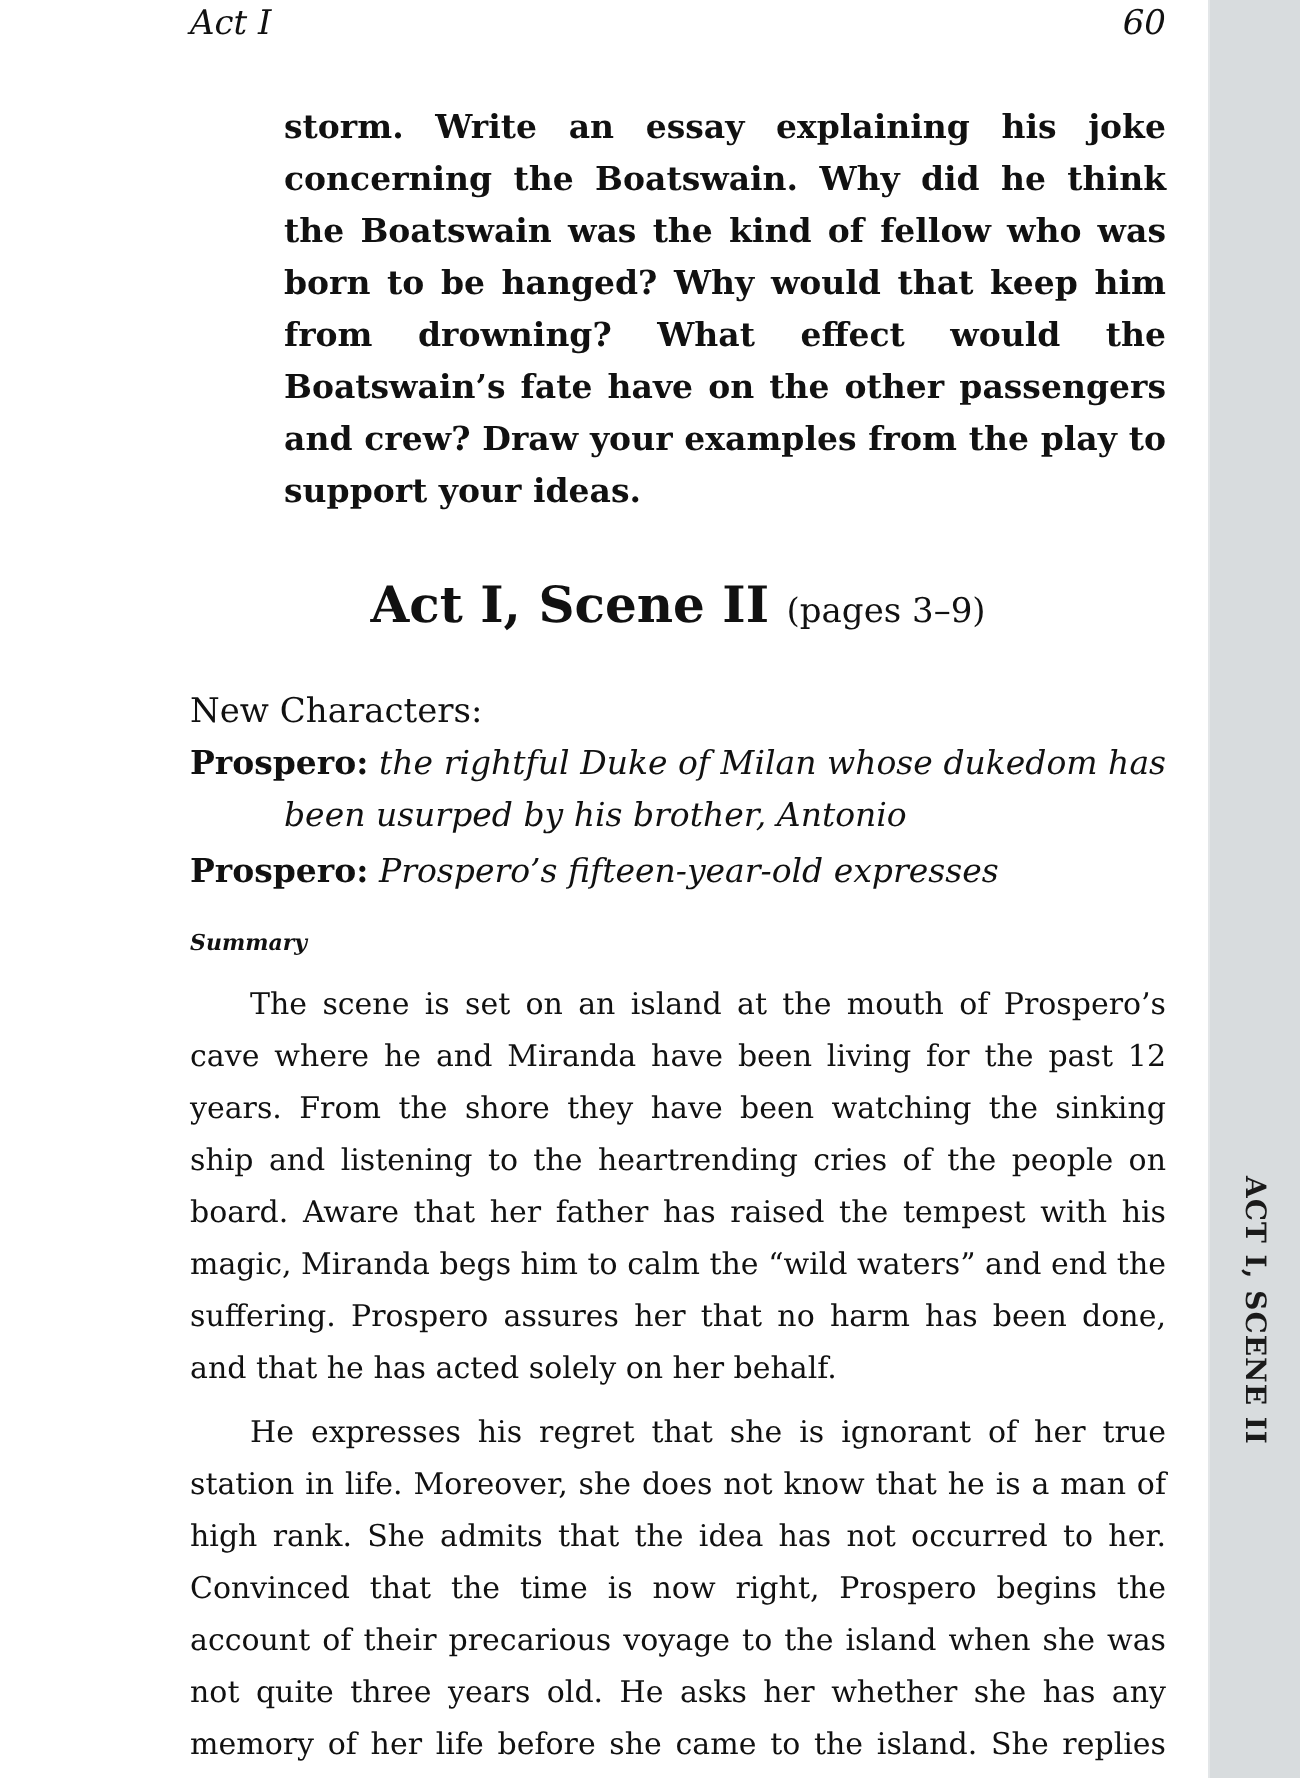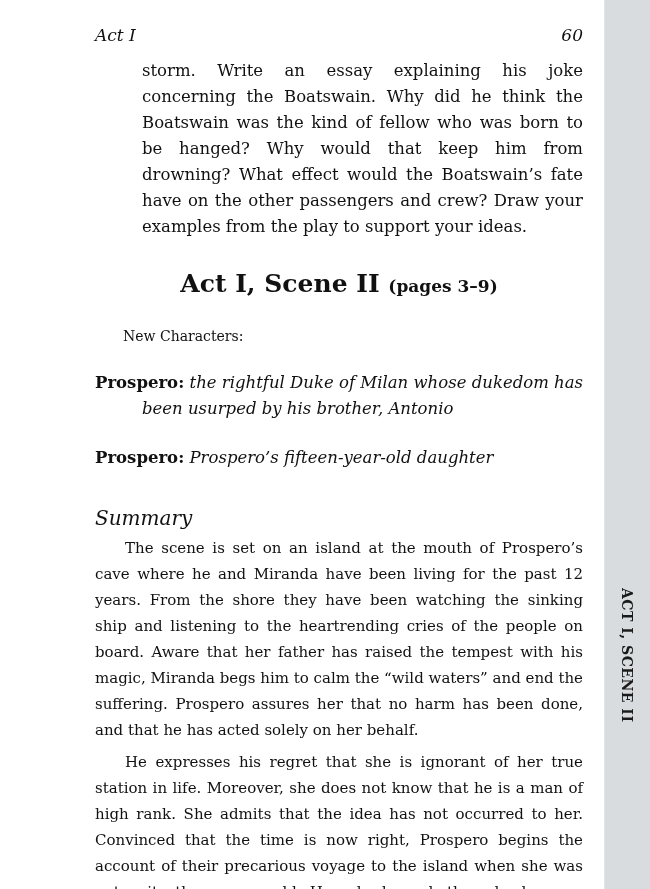--- a/index.html
+++ b/index.html
@@ -43,62 +43,62 @@
   .content {
     position: absolute;
     left: 95px;
     top: 0;
     width: 488px;
   }
   .running-head {
     display: flex;
     justify-content: space-between;
     align-items: baseline;
-    padding-top: 25px;
+    padding-top: 2px;
     font-style: italic;
     font-size: 17px;
     line-height: 21px;
   }
   .exercise {
-    margin: 12px 0 0 47px;
+    margin: 28px 0 0 47px;
     font-size: 16.5px;
     line-height: 26px;
     text-align: justify;
+    font-weight: bold;
   }
   .scene-heading {
     margin-top: 29px;
     text-align: center;
     font-weight: bold;
     font-size: 25px;
     line-height: 30px;
   }
   .scene-heading .pages {
     font-size: 17px;
-    font-weight: bold;
+    font-weight: normal;
   }
   .new-characters-label {
     margin-top: 24px;
-    font-size: 14px;
+    font-size: 17px;
     line-height: 22px;
-    margin-left: 28px;
   }
   .character-entry {
-    margin: 23px 0 0 47px;
+    margin: 2px 0 0 47px;
     text-indent: -47px;
     font-size: 16.5px;
     line-height: 26px;
     text-align: justify;
   }
   .character-name { font-weight: bold; }
   .character-description { font-style: italic; }
   .summary-heading {
-    margin-top: 36px;
-    font-weight: normal;
+    margin-top: 12px;
+    font-weight: bold;
     font-style: italic;
-    font-size: 20px;
+    font-size: 11px;
     line-height: 22px;
   }
   .summary-paragraph {
     margin: 6px 0 0 0;
     font-size: 15px;
     line-height: 26px;
     text-align: justify;
     text-indent: 30px;
   }
 </style>
@@ -127,21 +127,21 @@
 
     <div class="new-characters-label">New Characters:</div>
 
     <div class="character-entry">
       <span class="character-name">Prospero:</span> 
       <span class="character-description">the rightful Duke of Milan whose dukedom has been usurped by his brother, Antonio</span>
     </div>
 
     <div class="character-entry">
       <span class="character-name">Prospero:</span> 
-      <span class="character-description">Prospero’s fifteen-year-old daughter</span>
+      <span class="character-description">Prospero’s fifteen-year-old expresses</span>
     </div>
 
     <div class="summary-heading">Summary</div>
 
     <p class="summary-paragraph">The scene is set on an island at the mouth of Prospero’s cave where he and Miranda have been living for the past 12 years. From the shore they have been watching the sinking ship and listening to the heartrending cries of the people on board. Aware that her father has raised the tempest with his magic, Miranda begs him to calm the “wild waters” and end the suffering. Prospero assures her that no harm has been done, and that he has acted solely on her behalf.</p>
 
     <p class="summary-paragraph">He expresses his regret that she is ignorant of her true station in life. Moreover, she does not know that he is a man of high rank. She admits that the idea has not occurred to her. Convinced that the time is now right, Prospero begins the account of their precarious voyage to the island when she was not quite three years old. He asks her whether she has any memory of her life before she came to the island. She replies that she can remember four or five women who tended her, but has no recollection of her arrival at the island with her father. He goes on to explain that he is the rightful Duke of Milan whose dukedom had been usurped by his own brother, Antonio, who had been entrusted to manage the affairs of state so that Prospero could be free to concentrate on his “secret studies.” With both money and power</p>
 
   </div>
 </div>

